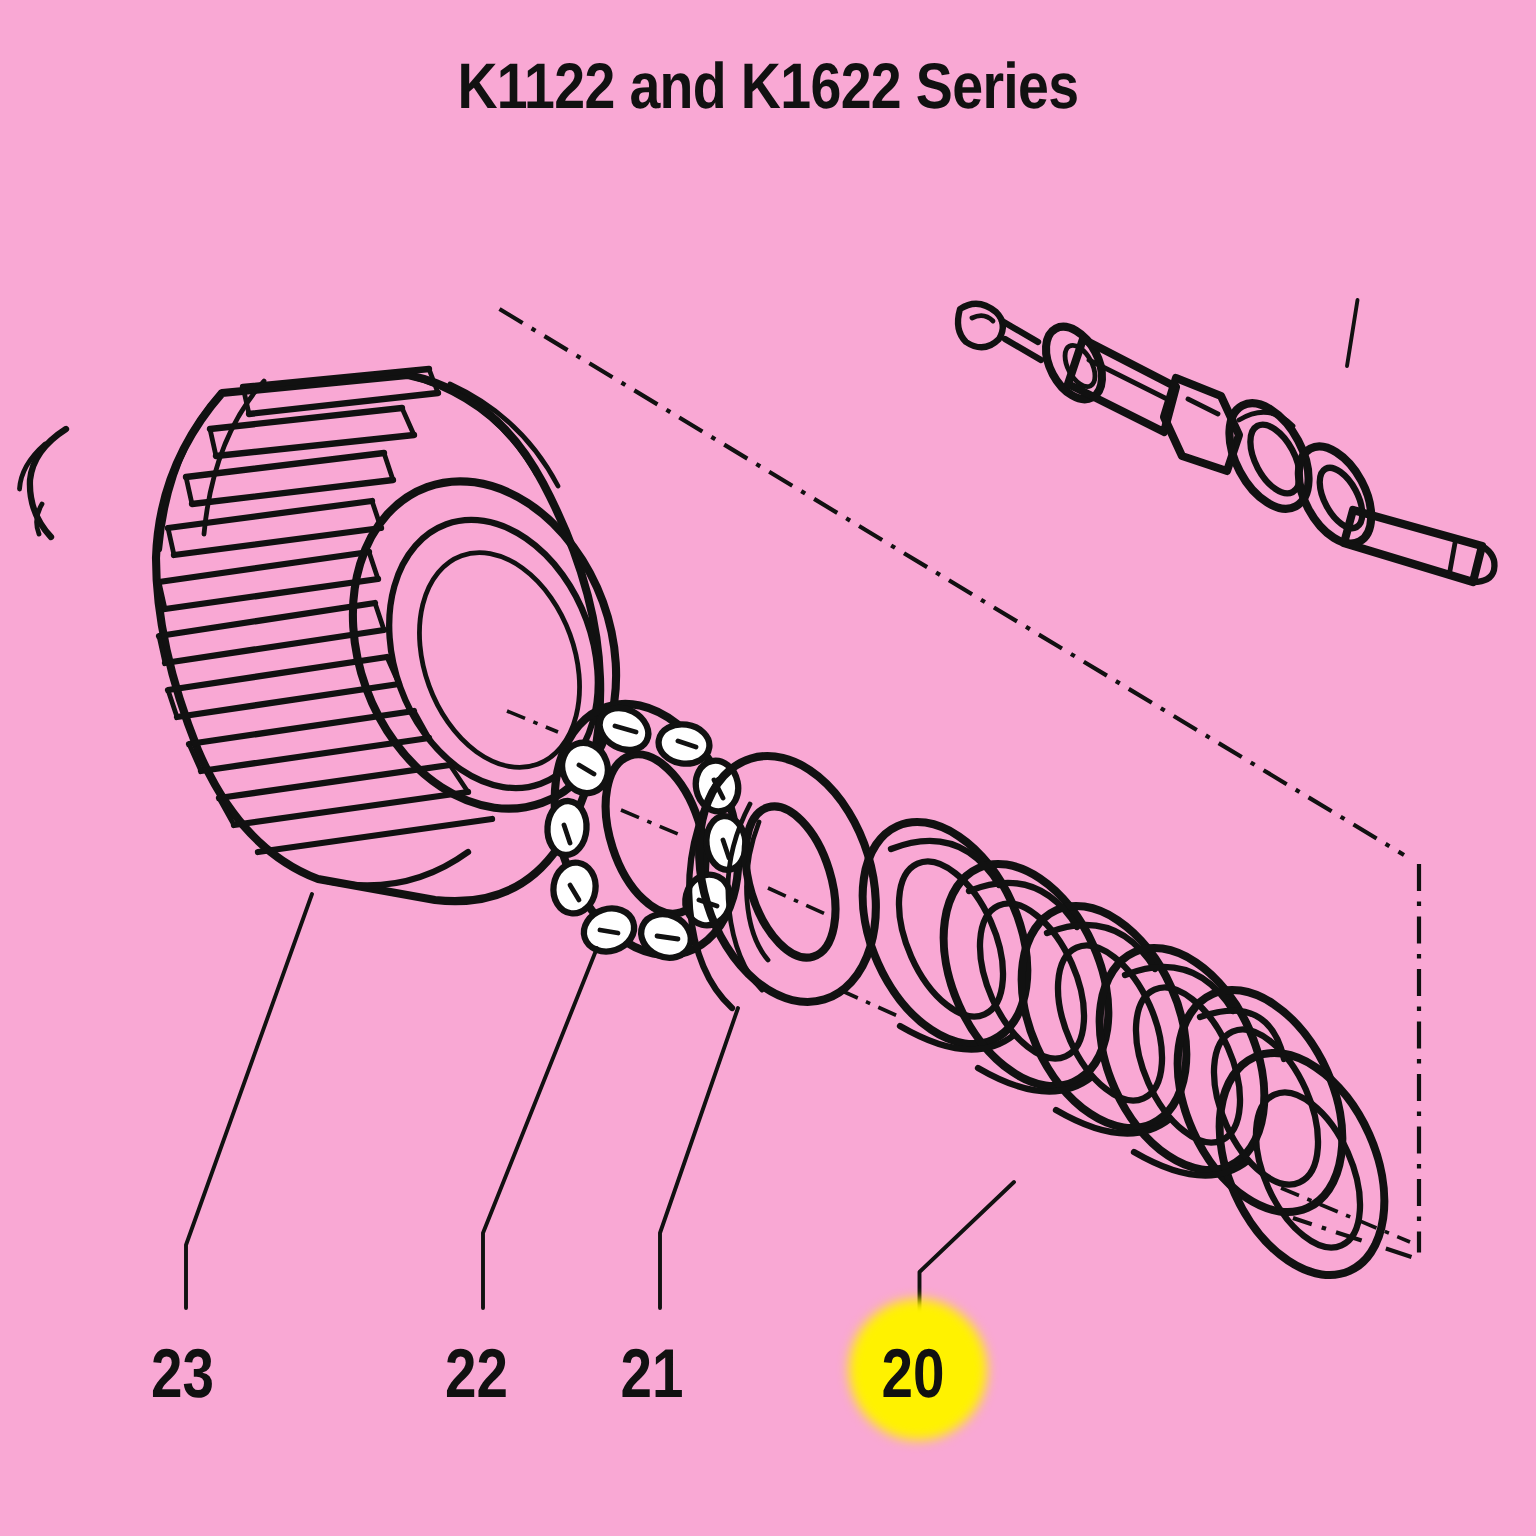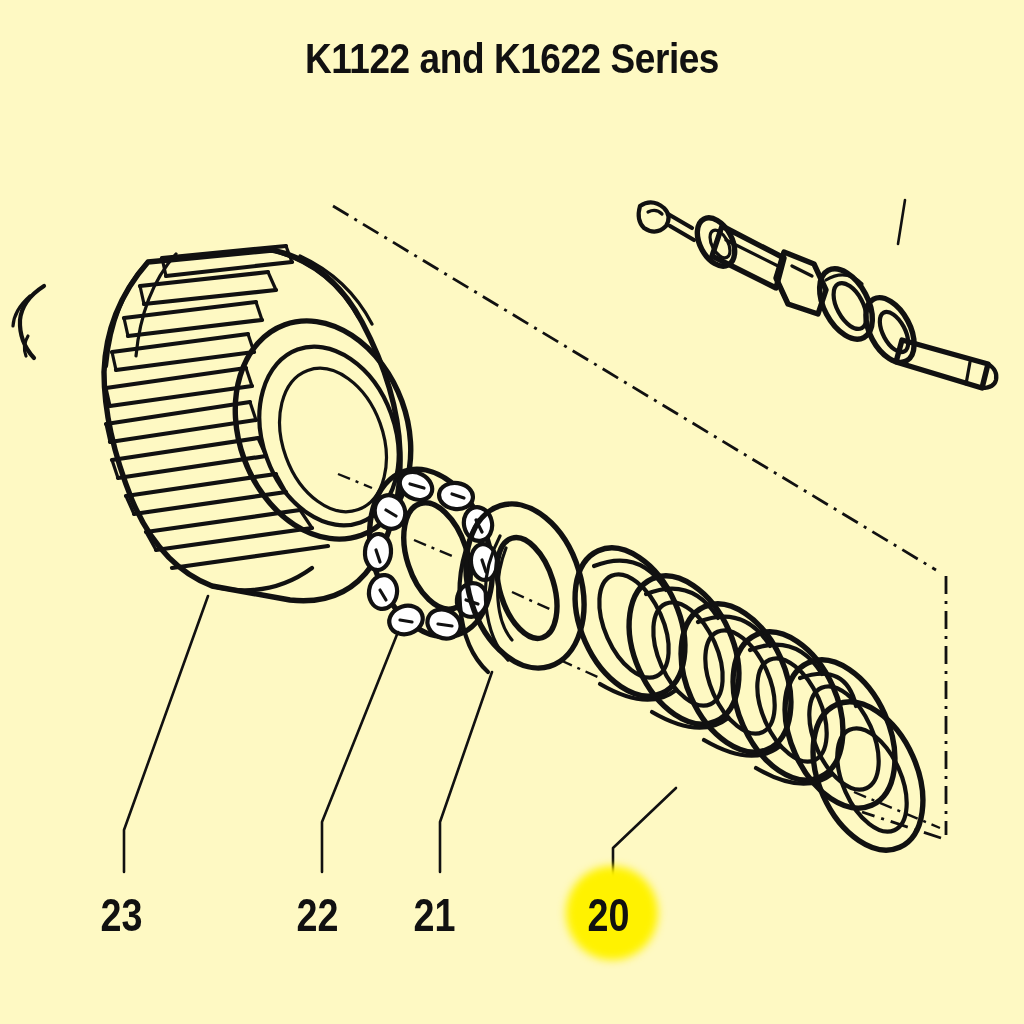--- a/index.html
+++ b/index.html
@@ -10,21 +10,21 @@
   body {
     width: 1024px;
     height: 1024px;
     overflow: hidden;
     font-family: "Liberation Sans", sans-serif;
   }
   #page {
     position: relative;
     width: 1024px;
     height: 1024px;
-    background: #fef9c3;
+    background: #f9a8d4;
   }
   #title {
     position: absolute;
     left: 0;
     top: 34px;
     width: 1024px;
     text-align: center;
     font-family: "Liberation Sans", sans-serif;
     font-weight: bold;
     font-size: 43px;

